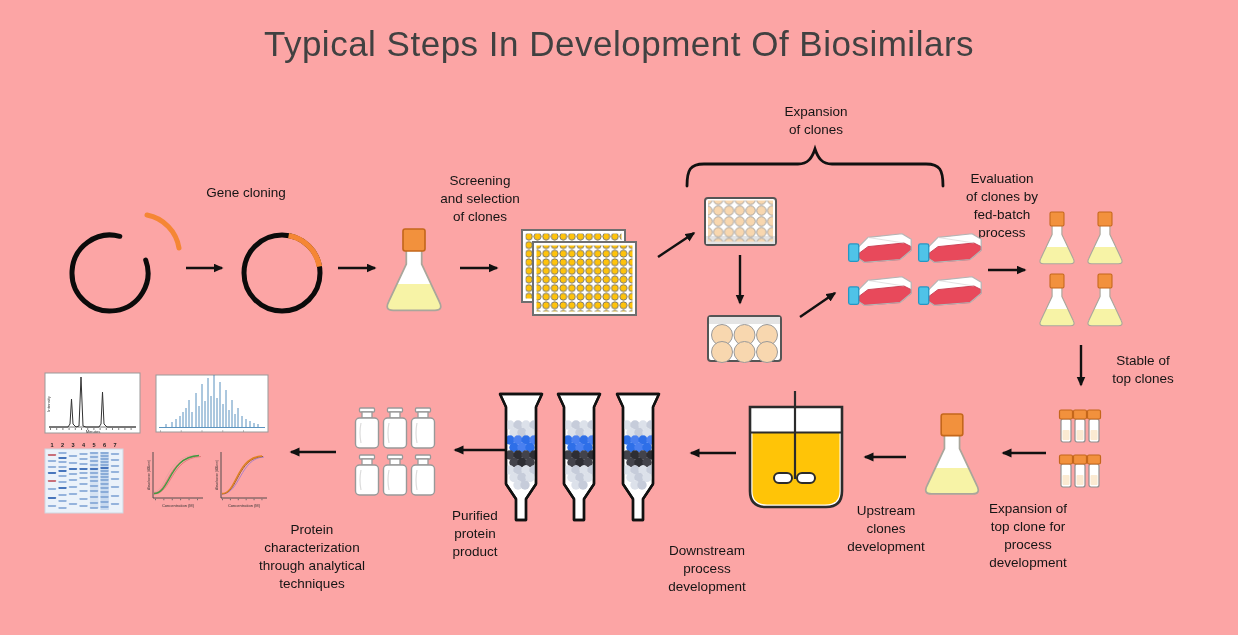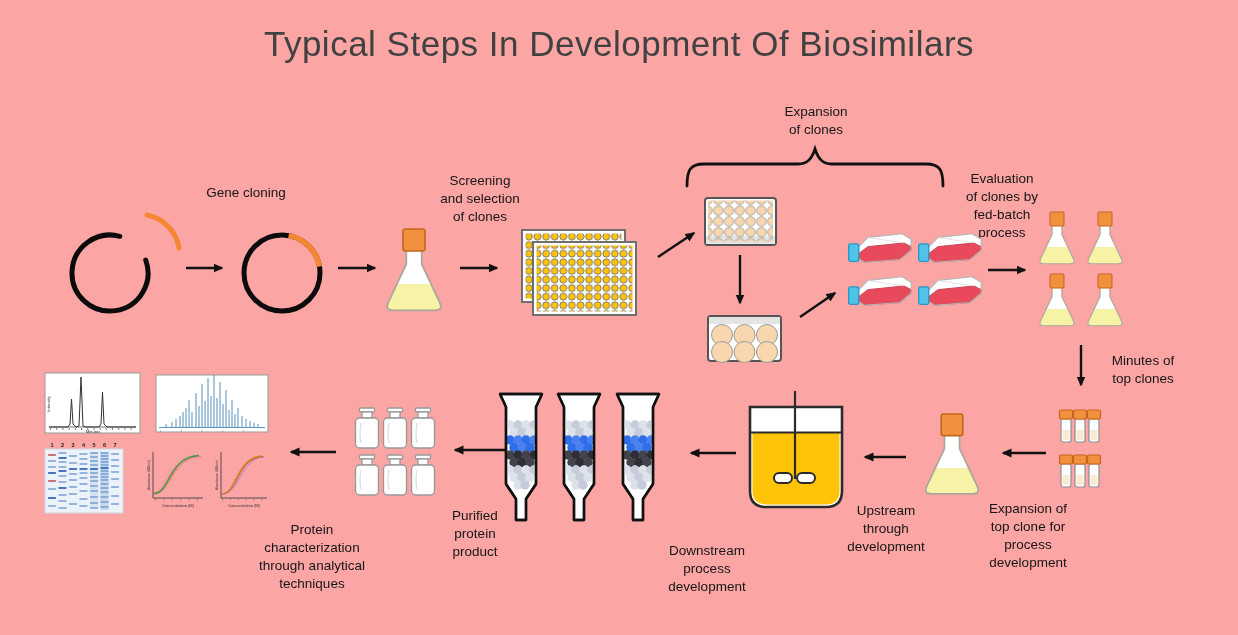--- a/index.html
+++ b/index.html
@@ -22,28 +22,28 @@
   <div class="label" style="left:210px;top:184px;margin-left:36px;">Gene cloning</div>
   <div class="label" style="left:480px;top:172px;">Screening
 and selection
 of clones</div>
   <div class="label" style="left:816px;top:103px;">Expansion
 of clones</div>
   <div class="label" style="left:1002px;top:146px;margin-top:24px;">Evaluation
 of clones by
 fed-batch
 process</div>
-  <div class="label" style="left:1143px;top:352px;">Minutes of
+  <div class="label" style="left:1143px;top:352px;">Stable of
 top clones</div>
   <div class="label" style="left:1028px;top:500px;">Expansion of
 top clone for
 process
 development</div>
   <div class="label" style="left:886px;top:502px;">Upstream
-through
+clones
 development</div>
   <div class="label" style="left:707px;top:508px;margin-top:34px;">Downstream
 process
 development</div>
   <div class="label" style="left:475px;top:507px;">Purified
 protein
 product</div>
   <div class="label" style="left:312px;top:521px;">Protein
 characterization
 through analytical

